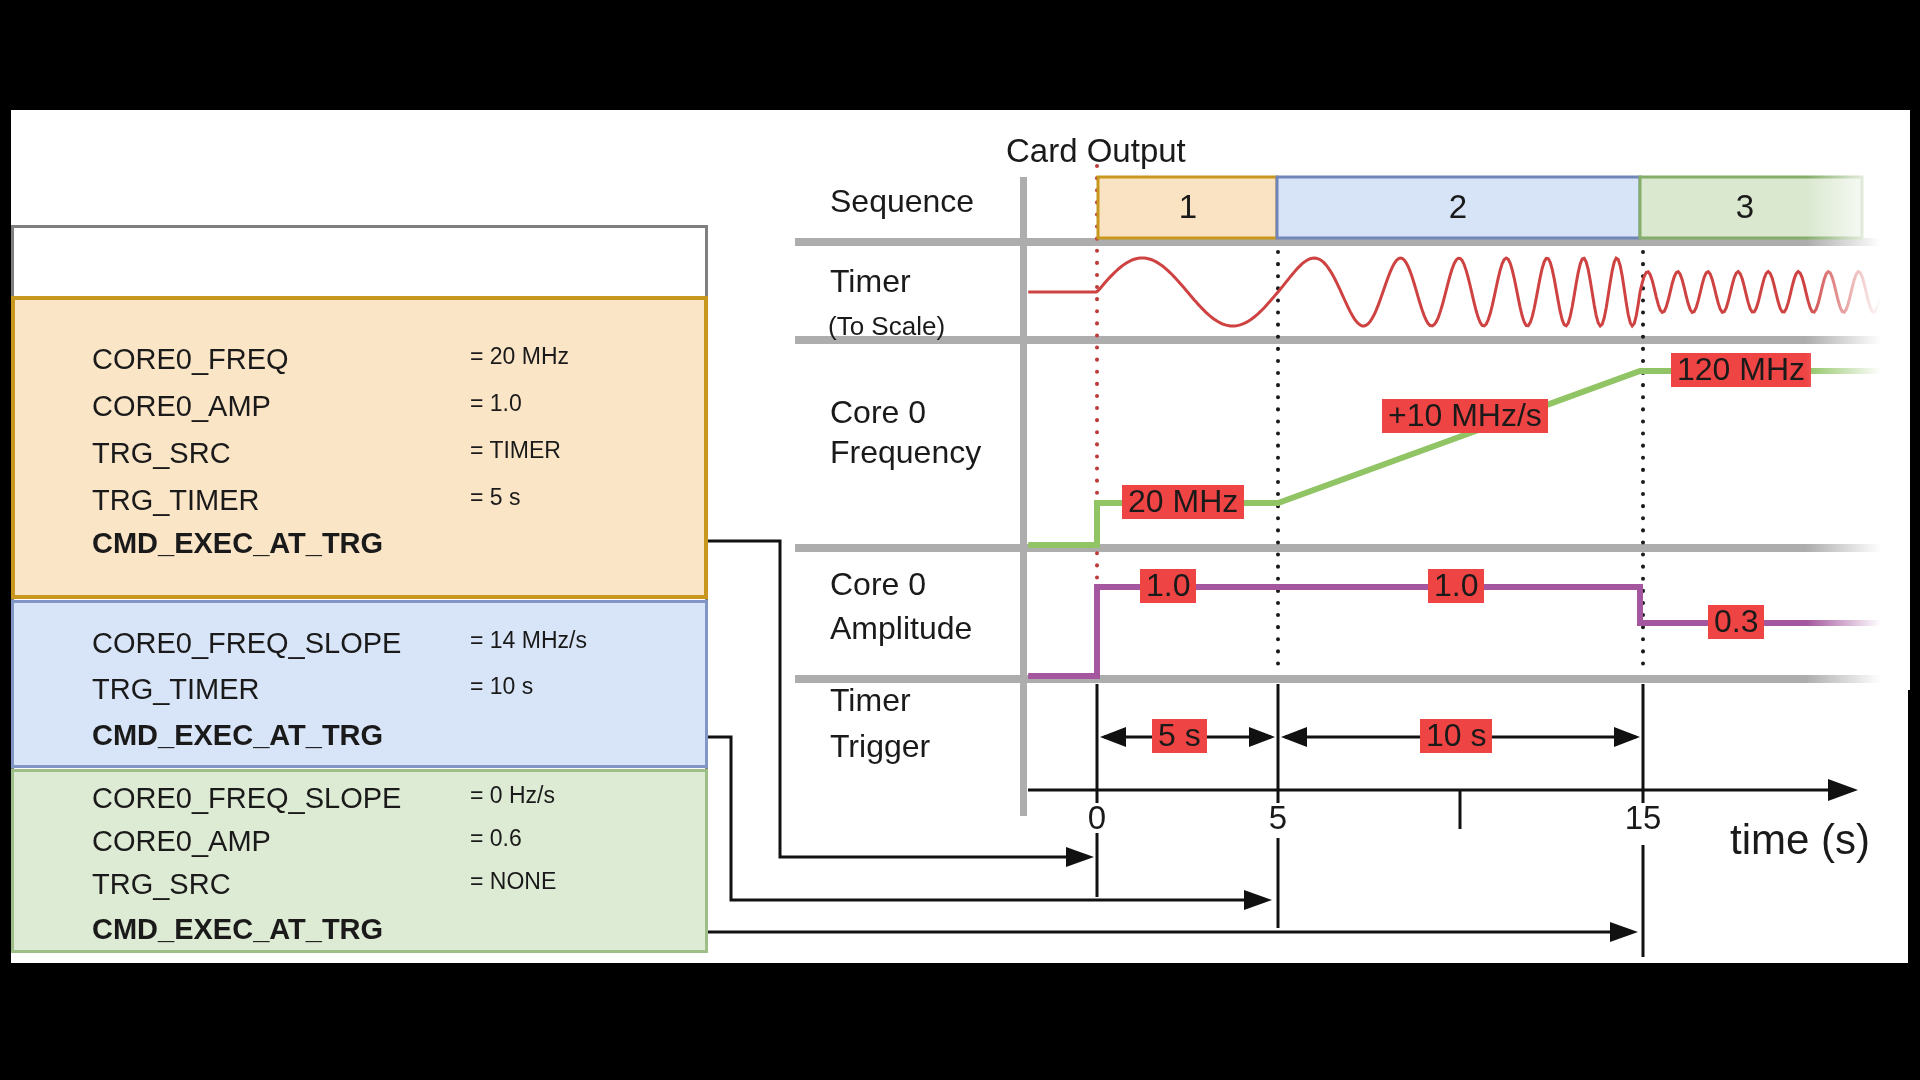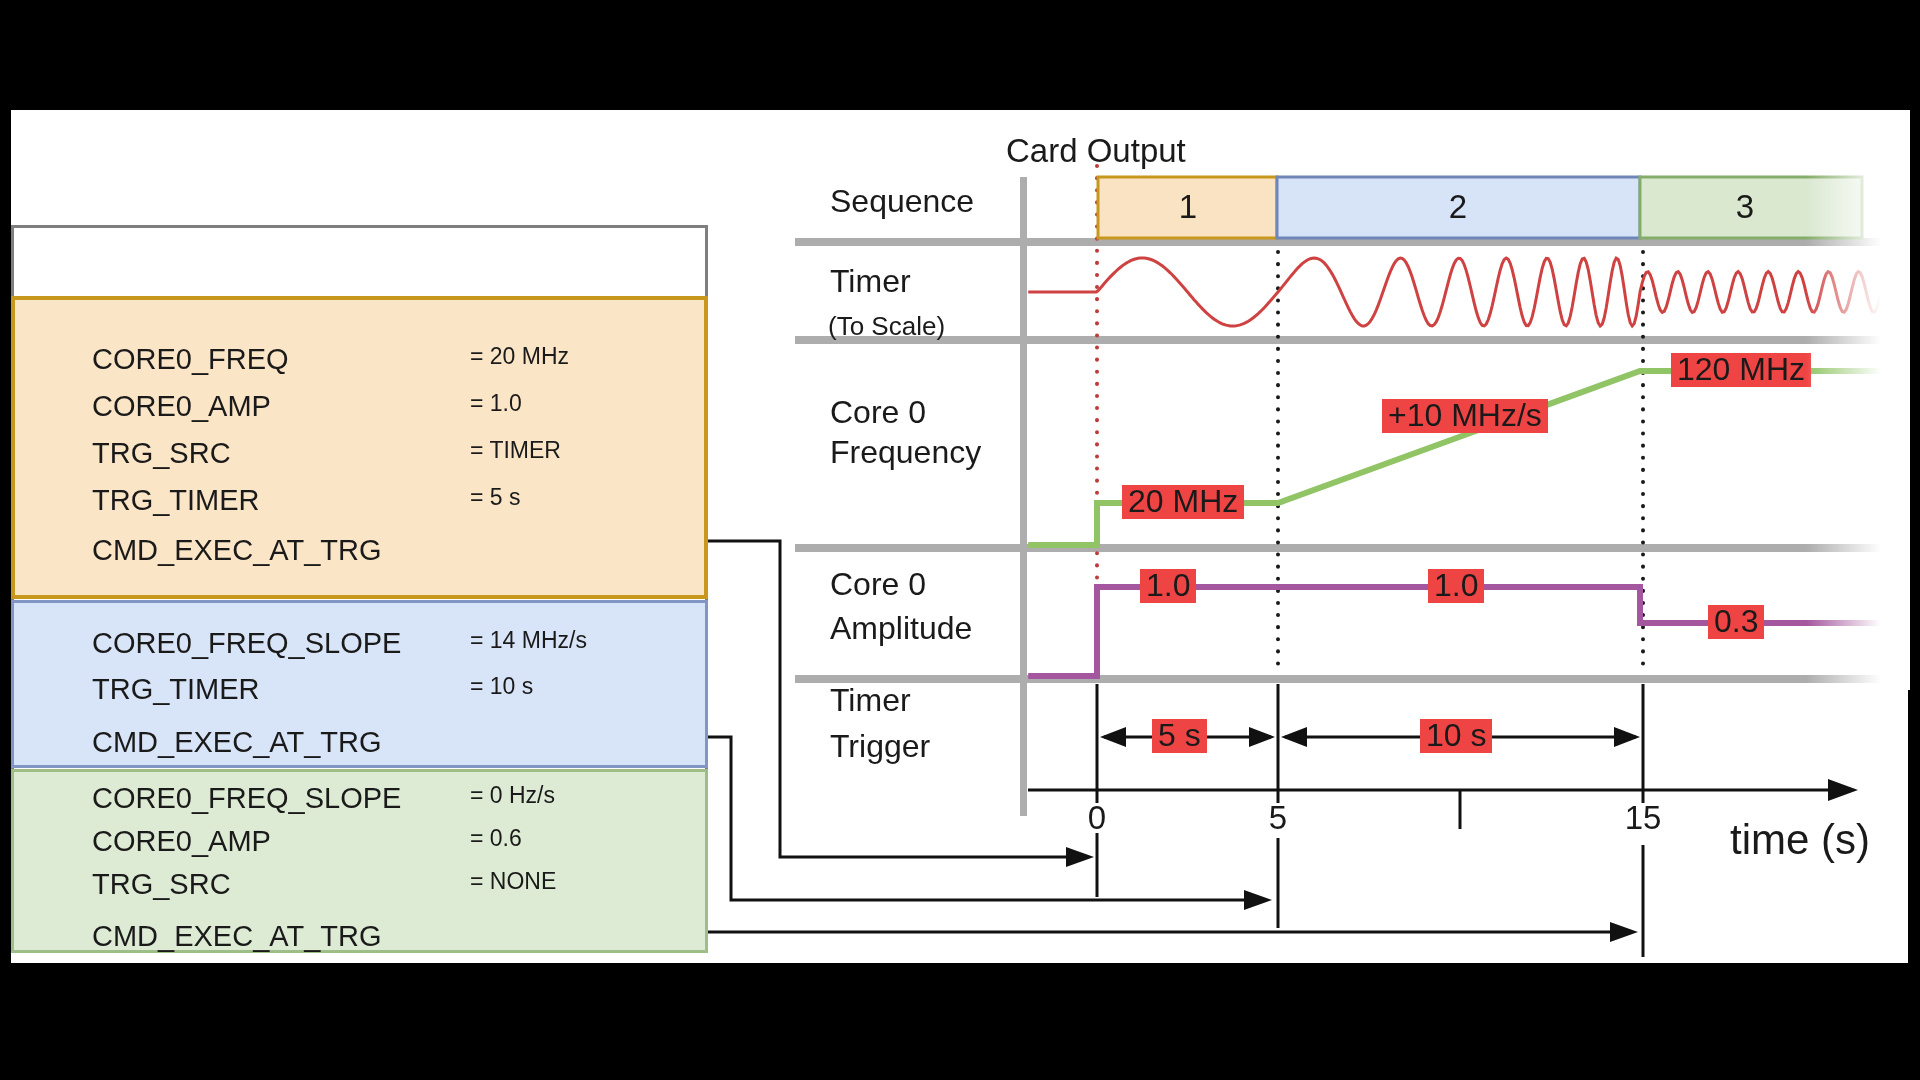--- a/index.html
+++ b/index.html
@@ -17,21 +17,21 @@
   #cq-box{position:absolute;left:11px;top:225px;width:697px;height:727px;background:#fff;
           border:3px solid #7f7f7f;box-sizing:border-box;}
   .cq-title{position:absolute;left:11px;top:242px;width:697px;text-align:center;
             font-size:34px;font-weight:bold;}
   .cq-block{position:absolute;left:11px;width:697px;box-sizing:border-box;}
   #blk1{top:296px;height:303px;background:#fbe5c7;border:4px solid #c8981e;}
   #blk2{top:600px;height:168px;background:#d8e4f7;border:3px solid #8296c6;}
   #blk3{top:769px;height:184px;background:#deebd4;border:3px solid #9dbe87;}
   .cmd-name{position:absolute;left:92px;font-size:29px;}
   .cmd-val{position:absolute;left:470px;font-size:23px;}
-  .bold{font-weight:normal;margin-top:7px;}
+  .bold{font-weight:bold;}
   #fade{position:absolute;left:1806px;top:110px;width:104px;height:580px;
         background:linear-gradient(to right, rgba(255,255,255,0), #ffffff 72%);}
 </style>
 </head>
 <body>
 
 <div id="stage">
   <div id="content"></div>
 
   <svg width="1920" height="1080" viewBox="0 0 1920 1080">

